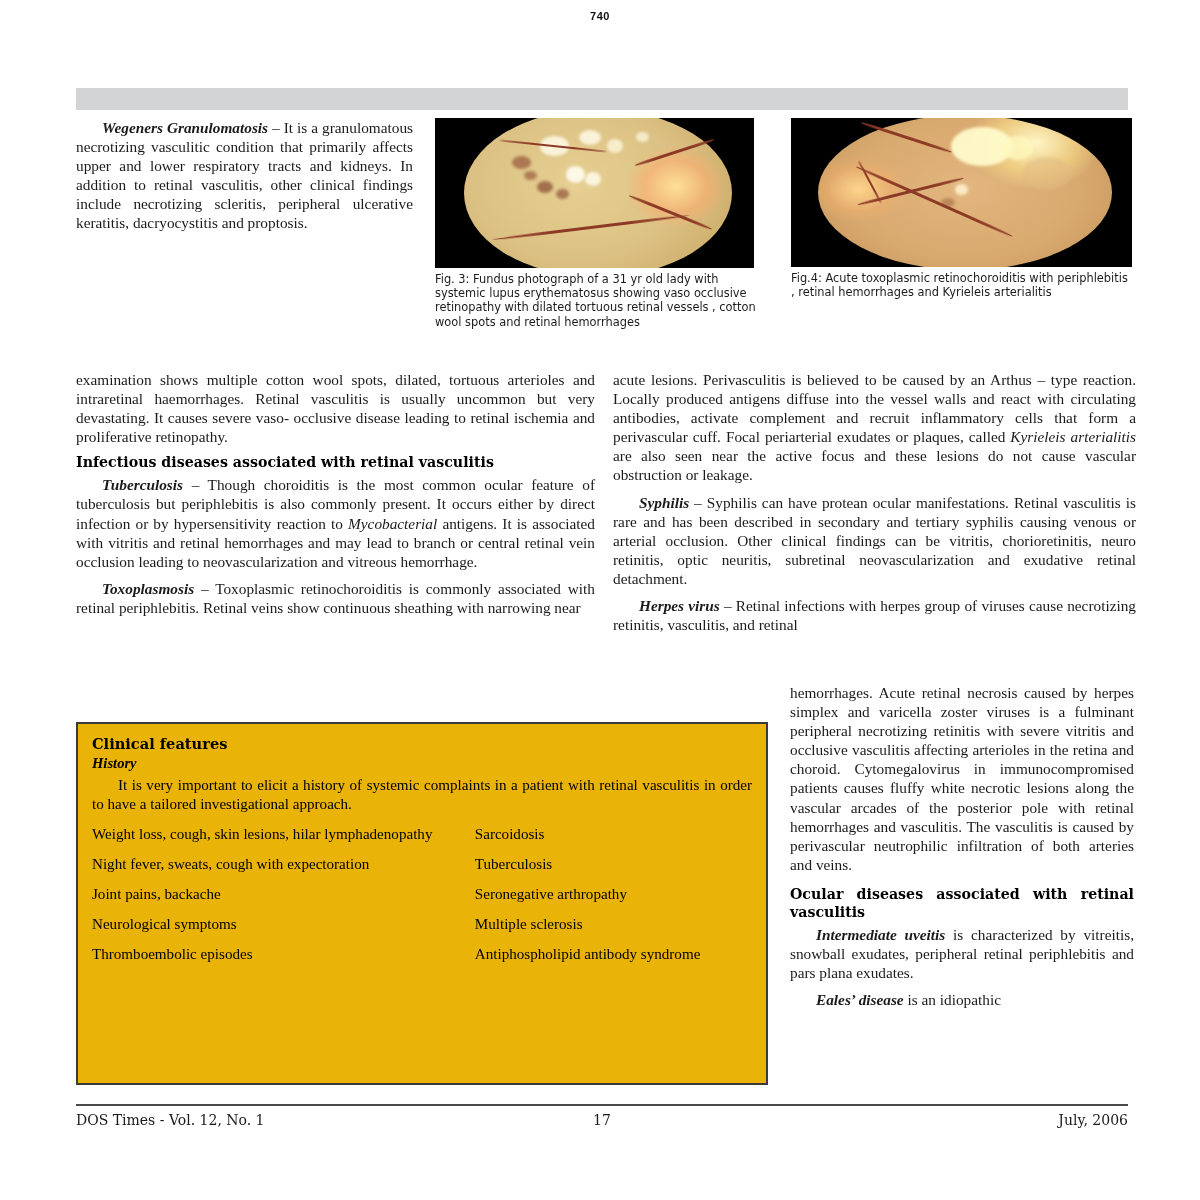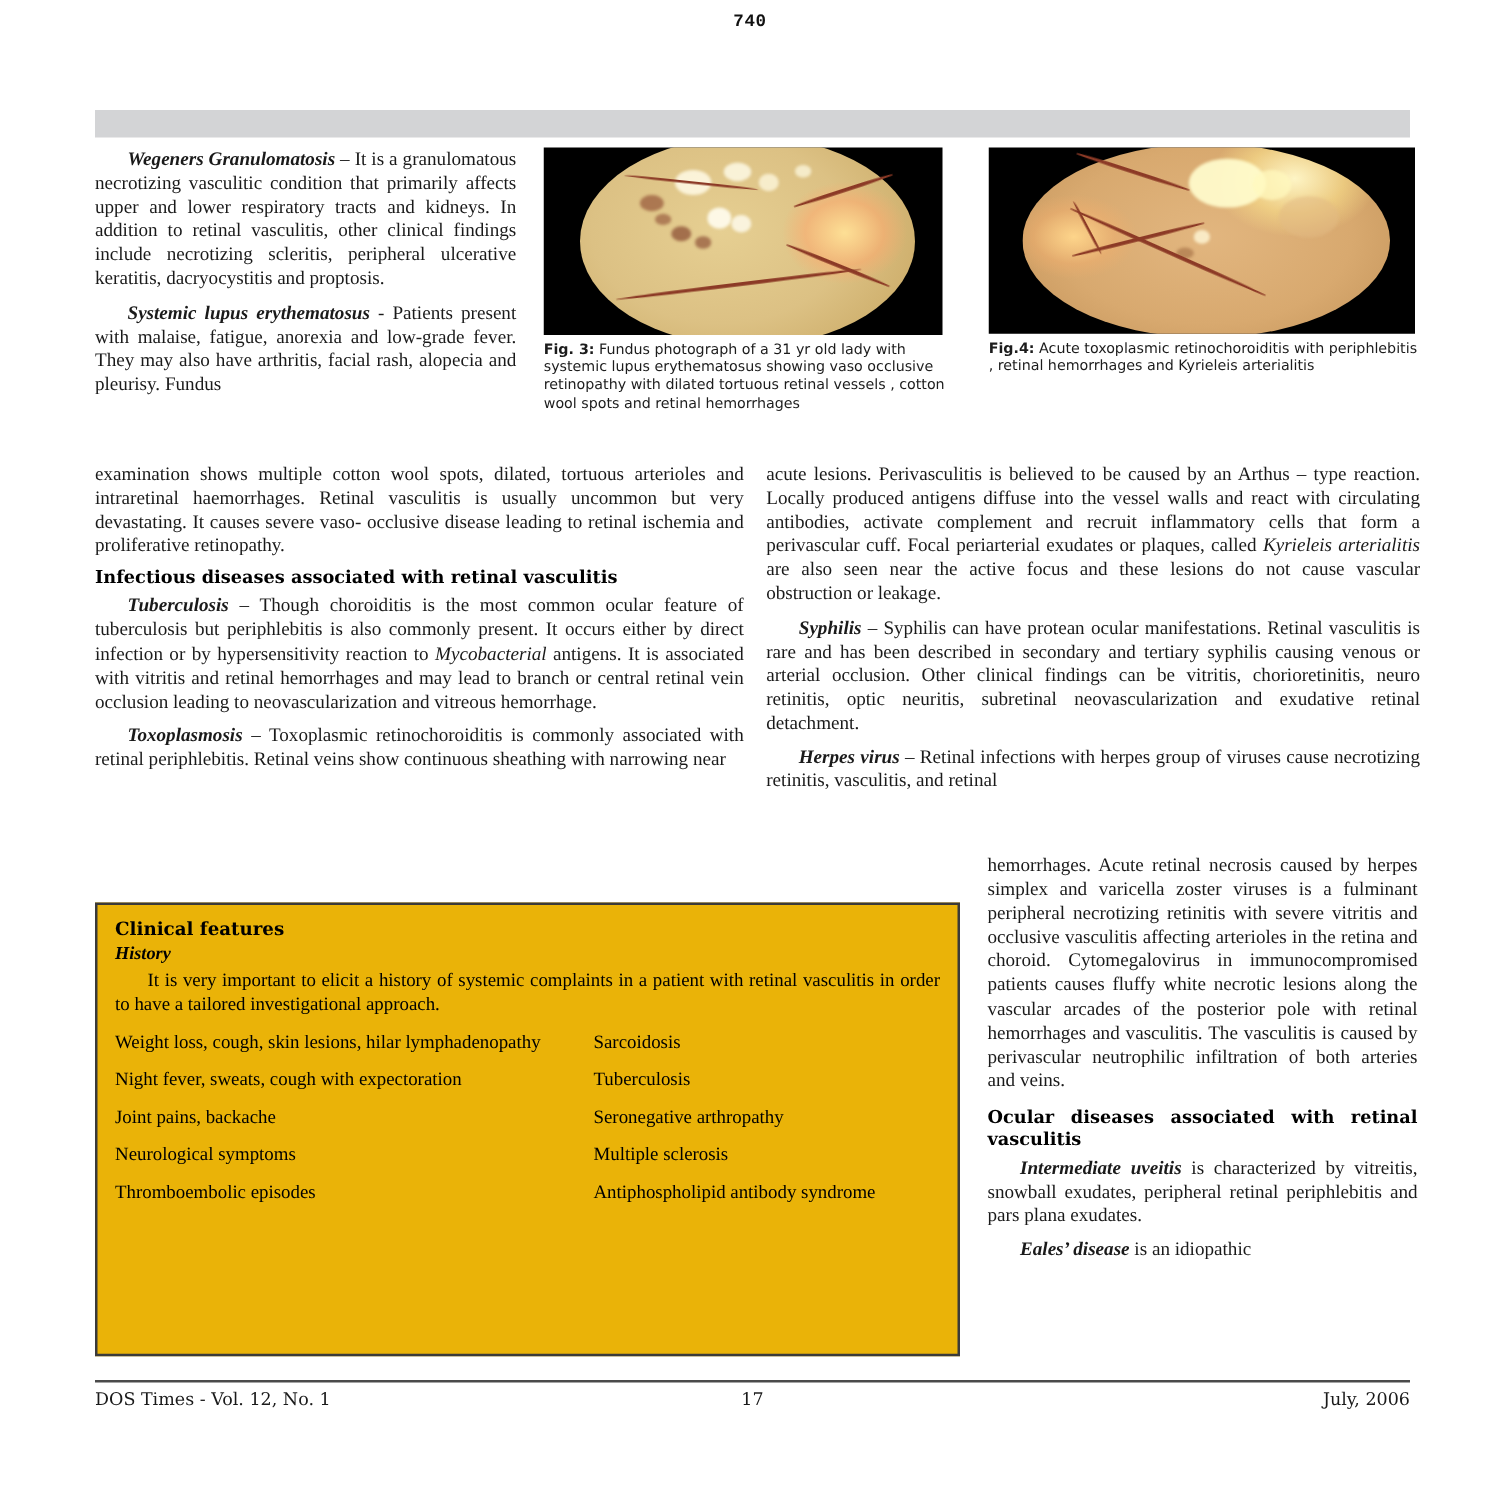--- a/index.html
+++ b/index.html
@@ -10,22 +10,22 @@
     color:#000;
     position:relative;
     overflow:hidden;
   }
   .page { position:absolute; inset:0; }
 
   
   .running-head {
     position:absolute; top:10px; left:0; width:1200px;
     text-align:center;
-    font-family:Liberation Mono, monospace;
-    font-weight:bold; font-size:14px; letter-spacing:.5px;
+    font-family:Liberation Sans, sans-serif;
+    font-weight:bold; font-size:11px; letter-spacing:.5px;
     color:#111;
   }
   .gray-band {
     position:absolute; left:76px; top:88px;
     width:1052px; height:22px;
     background:#d3d4d6;
   }
 
   
   .body-text {
@@ -97,21 +97,21 @@
   .fig-cap {
     margin-top:4px;
     font-family:"DejaVu Sans", sans-serif;
     font-size:11.4px;
     line-height:14.2px;
     color:#1c1c1c;
     text-align:left;
   }
   .fig3 .fig-cap { width:334px; }
   .fig4 .fig-cap { width:343px; }
-  .fig-cap b { font-weight:bold; }
+  .fig-cap b { font-weight:normal; }
 
   
   .cf-box {
     position:absolute;
     left:76px; top:722px;
     width:692px; height:363px;
     border:2px solid #3a3a3a;
     box-sizing:border-box;
     background:#eab308;
     padding:10px 14px 0 14px;
@@ -162,23 +162,20 @@
 
 <div class="page">
 
   <div class="running-head">740</div>
 
   <div class="gray-band"></div>
 
   <div class="col-left-top body-text">
     <p class="indent">
       <span class="lead">Wegeners Granulomatosis</span><span> – It is a granulomatous necrotizing vasculitic condition that primarily affects upper and lower respiratory tracts and kidneys. In addition to retinal vasculitis, other clinical findings include necrotizing scleritis, peripheral ulcerative keratitis, dacryocystitis and proptosis.</span>
-    </p>
-    <p class="indent" style="margin-top:8px;">
-      <span class="lead">Systemic lupus erythematosus</span><span> - Patients present with malaise, fatigue, anorexia and low-grade fever. They may also have arthritis, facial rash, alopecia and pleurisy. Fundus</span>
     </p>
   </div>
 
   <div class="fig fig3">
     <div class="fig-img">
       <div class="retina"></div>
       <div class="spot" style="left:33%;top:12%;width:9%;height:13%;background:rgba(255,250,230,.85);"></div>
       <div class="spot" style="left:45%;top:8%;width:7%;height:10%;background:rgba(255,252,235,.8);"></div>
       <div class="spot" style="left:54%;top:14%;width:5%;height:9%;background:rgba(255,250,225,.75);"></div>
       <div class="spot" style="left:63%;top:9%;width:4%;height:7%;background:rgba(255,252,230,.7);"></div>

